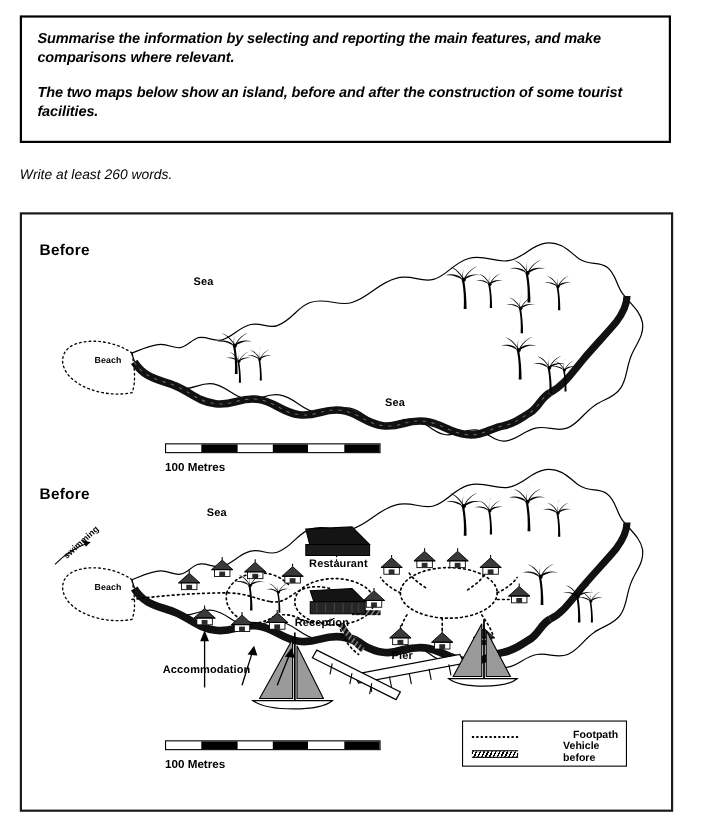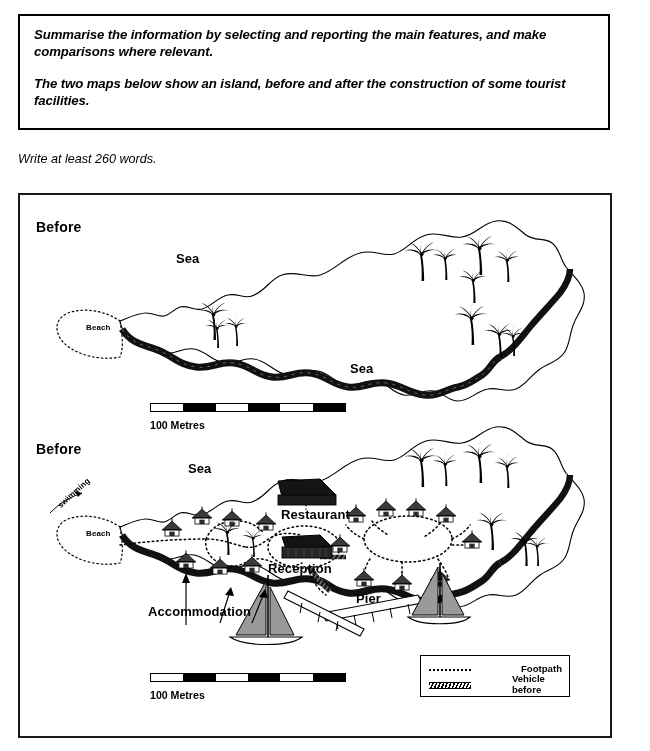--- a/index.html
+++ b/index.html
@@ -63,21 +63,21 @@
     font-weight: bold;
     font-size: 14px;
     letter-spacing: 0.2px;
   }
   #title-before { left: 16px; top: 24px; }
   #title-after  { left: 16px; top: 246px; }
 
   .maplabel {
     position: absolute;
     font-weight: bold;
-    font-size: 13px;
+    font-size: 10px;
     letter-spacing: 0.1px;
     white-space: nowrap;
   }
   .maplabel.sm { font-size: 8px; }
 
   
   .scalebar-wrap { position: absolute; }
   .scalebar {
     width: 196px;
     height: 9px;

